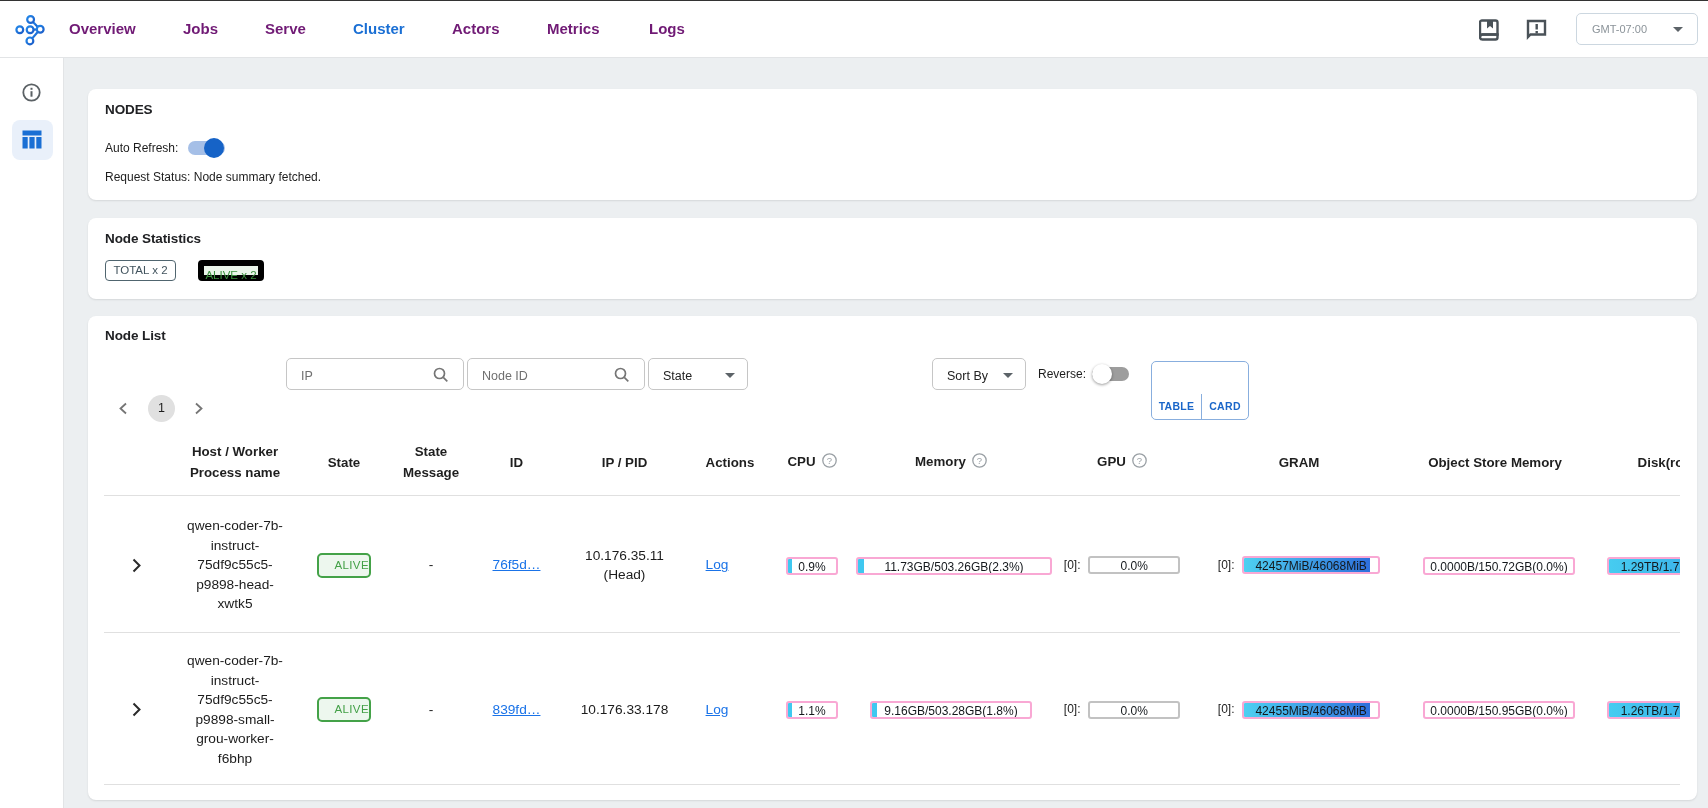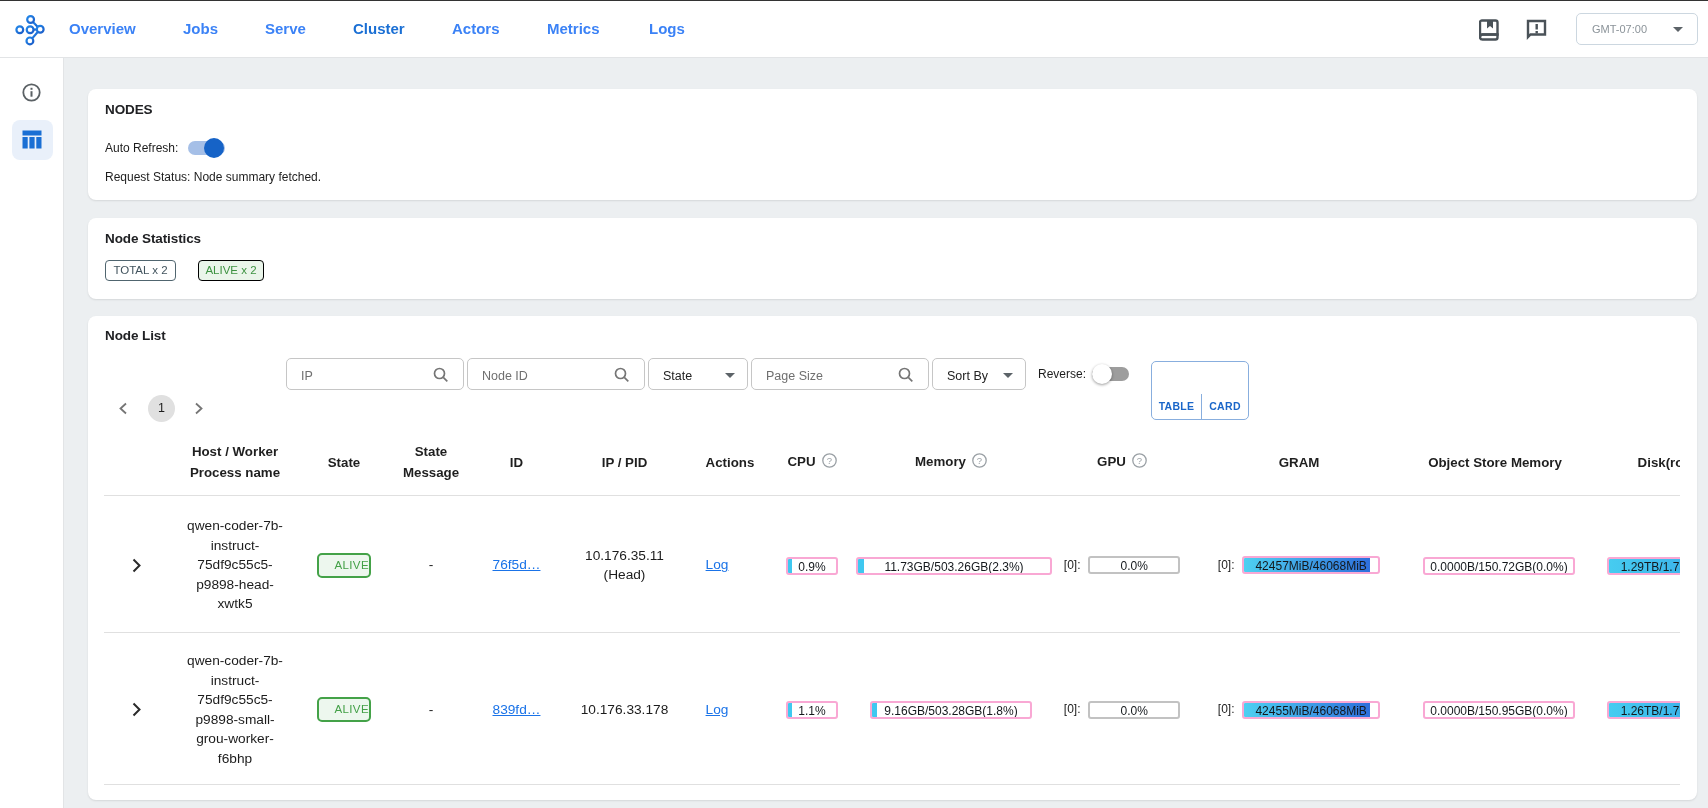--- a/index.html
+++ b/index.html
@@ -6,34 +6,34 @@
 html,body { width:1708px; height:808px; overflow:hidden; }
 body { font-family:"Liberation Sans", sans-serif; background:#eceff1; position:relative; -webkit-font-smoothing:antialiased; }
 .abs { position:absolute; }
 
 
 #topline { position:absolute; top:0; left:0; width:1708px; height:1px; background:#333; z-index:50; }
 
 
 #header { position:absolute; top:1px; left:0; width:1708px; height:57px; background:#fff; border-bottom:1px solid #e2e4e6; z-index:20; }
 #nav { position:absolute; top:0; left:0; height:57px; }
-.navitem { position:absolute; top:0; height:57px; line-height:56px; font-size:15px; font-weight:bold; color:#3b82f6; letter-spacing:0; }
+.navitem { position:absolute; top:0; height:57px; line-height:56px; font-size:15px; font-weight:bold; color:#701a75; letter-spacing:0; }
 .navitem.active { color:#1a6fd4; }
 
 
 #sidebar { position:absolute; top:58px; left:0; width:64px; height:750px; background:#fff; border-right:1px solid #e2e4e6; z-index:10; }
 
 
 .card { position:absolute; left:88px; width:1609px; background:#fff; border-radius:8px; box-shadow:0 1px 2px rgba(0,0,0,0.10); }
 .cardtitle { font-weight:bold; font-size:13.5px; color:#202124; letter-spacing:-0.1px; }
 
 
 .chip { display:inline-block; height:20.5px; line-height:19px; border-radius:4px; font-size:11.5px; text-align:center; }
 .chip.total { border:1px solid #50656f; color:#42545e; background:#fff; width:71px; }
-.chip.alive { border:1px solid #000000; color:#3d9241; background:#eaf5ea; width:66px; }
+.chip.alive { border:6px solid #000000; color:#3d9241; background:#eaf5ea; width:66px; }
 
 
 .finput { position:absolute; height:32px; border:1px solid #c6c6c6; border-radius:5px; background:#fff; font-size:12.5px; color:#6f6f6f; }
 .finput .ph { position:absolute; left:14px; top:9.5px; }
 .finput .phd { color:#222; }
 .searchicon { position:absolute; top:8px; width:16px; height:16px; }
 .caret { position:absolute; width:0; height:0; border-left:5px solid transparent; border-right:5px solid transparent; border-top:5.5px solid #5c6368; }
 
 
 .switch { position:absolute; }
@@ -168,27 +168,20 @@
   <div class="finput" style="left:379px;top:42px;width:178px;">
     <span class="ph">Node ID</span>
     <svg class="searchicon" style="right:14px" viewBox="0 0 16 16">
         <circle cx="6.5" cy="6.5" r="5" fill="none" stroke="#757575" stroke-width="1.7"></circle>
         <line x1="10.3" y1="10.3" x2="14.3" y2="14.3" stroke="#757575" stroke-width="1.7"></line>
       </svg>
   </div>
   <div class="finput" style="left:560px;top:42px;width:100px;">
     <span class="ph phd">State</span>
     <div class="caret" style="right:12px;top:14px;"></div>
-  </div>
-  <div class="finput" style="left:663px;top:42px;width:178px;">
-    <span class="ph">Page Size</span>
-    <svg class="searchicon" style="right:14px" viewBox="0 0 16 16">
-        <circle cx="6.5" cy="6.5" r="5" fill="none" stroke="#757575" stroke-width="1.7"></circle>
-        <line x1="10.3" y1="10.3" x2="14.3" y2="14.3" stroke="#757575" stroke-width="1.7"></line>
-      </svg>
   </div>
   <div class="finput" style="left:844px;top:42px;width:94px;">
     <span class="ph phd">Sort By</span>
     <div class="caret" style="right:12px;top:14px;"></div>
   </div>
   <span class="abs" style="left:950px;top:51px;font-size:12px;color:#1d1d1d;">Reverse:</span>
   <div class="switch off" style="left:1004px;top:48px;width:37px;height:20px;">
     <div class="track"></div>
       <div class="thumb"></div>
   </div>

